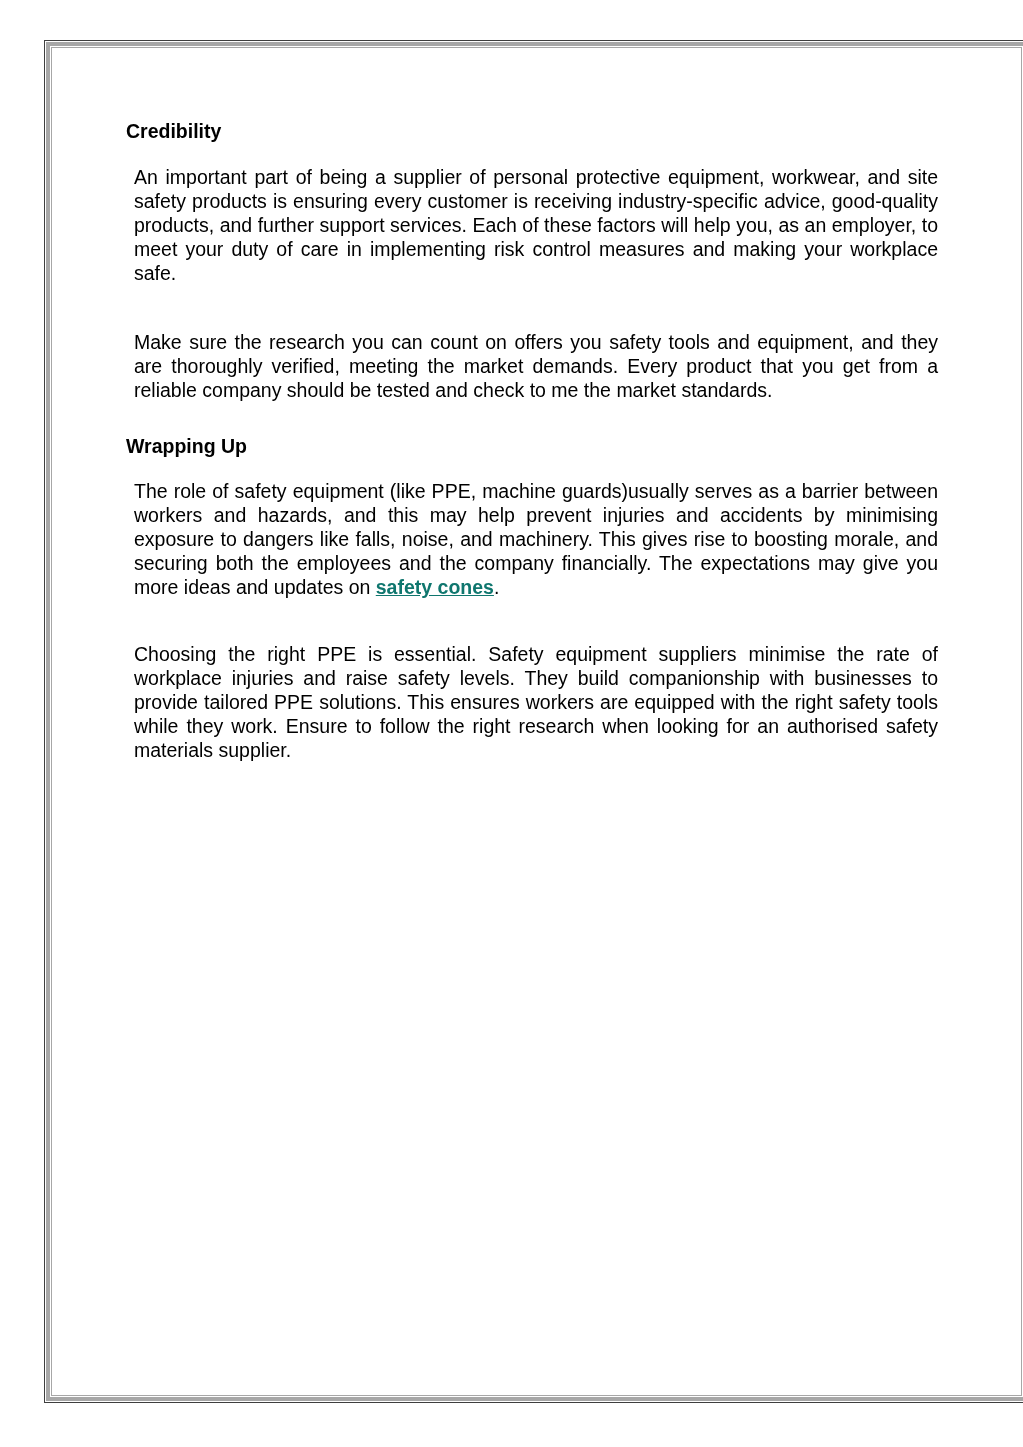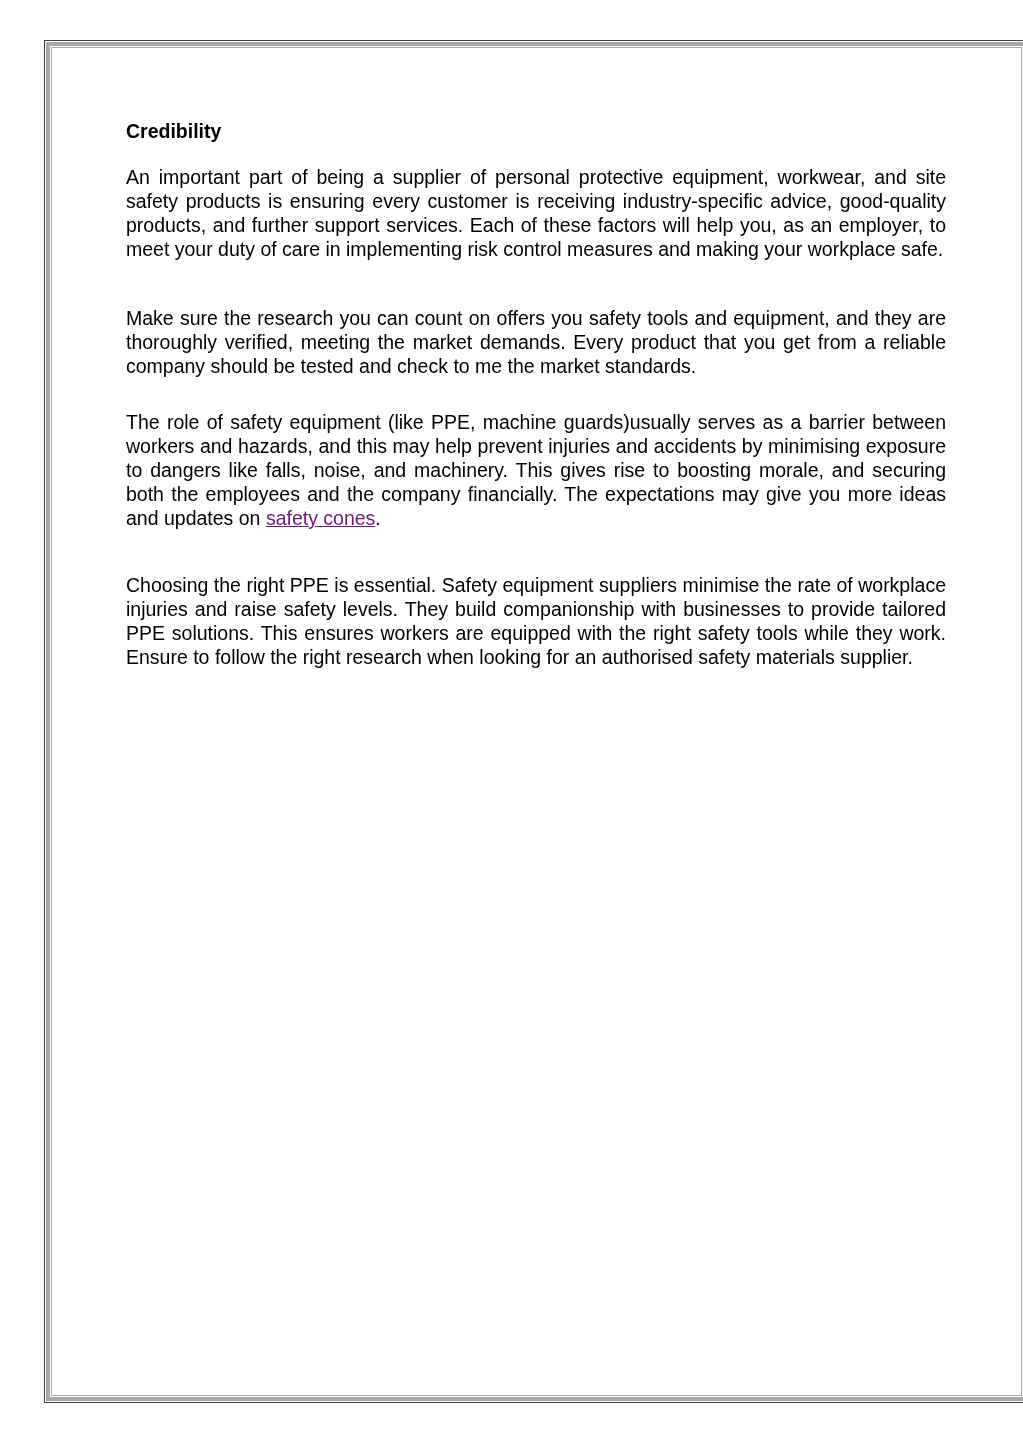--- a/index.html
+++ b/index.html
@@ -45,50 +45,51 @@
   }
   .doc-heading {
     font-size: 19.5px;
     line-height: 24px;
     font-weight: bold;
     margin: 0 0 22px 0;
     text-align: left;
   }
   .doc-heading.wrapping { margin-bottom: 21px; }
   .doc-para {
-    margin: 0;
+    margin: 8px;
     text-align: justify;
     text-justify: inter-word;
   }
   .para-1 { margin-bottom: 45px; }
   .para-2 { margin-bottom: 32px; }
   .para-3 { margin-bottom: 43px; }
   .para-4 { margin-bottom: 0; }
   .doc-link {
-    color: #701a75;
-    font-weight: normal;
+    color: #0f766e;
+    font-weight: bold;
     text-decoration: underline;
     cursor: pointer;
   }
 </style>
 </head>
 <body>
 
 <div class="screen">
   <div class="page-frame">
     <div class="frame-mid">
       <div class="frame-inner">
         <div class="content">
 
           <h3 class="doc-heading credibility">Credibility</h3>
 
           <p class="doc-para para-1">An important part of being a supplier of personal protective equipment, workwear, and site safety products is ensuring every customer is receiving industry-specific advice, good-quality products, and further support services. Each of these factors will help you, as an employer, to meet your duty of care in implementing risk control measures and making your workplace safe.</p>
 
           <p class="doc-para para-2">Make sure the research you can count on offers you safety tools and equipment, and they are thoroughly verified, meeting the market demands. Every product that you get from a reliable company should be tested and check to me the market standards.</p>
 
+          <h3 class="doc-heading wrapping">Wrapping Up</h3>
 
           <p class="doc-para para-3"><span>The role of safety equipment (like PPE, machine guards)usually serves as a barrier between workers and hazards, and this may help prevent injuries and accidents by minimising exposure to dangers like falls, noise, and machinery. This gives rise to boosting morale, and securing both the employees and the company financially. The expectations may give you more ideas and updates on </span><a class="doc-link">safety cones</a><span>.</span></p>
 
           <p class="doc-para para-4">Choosing the right PPE is essential. Safety equipment suppliers minimise the rate of workplace injuries and raise safety levels. They build companionship with businesses to provide tailored PPE solutions. This ensures workers are equipped with the right safety tools while they work. Ensure to follow the right research when looking for an authorised safety materials supplier.</p>
 
         </div>
       </div>
     </div>
   </div>
 </div>

